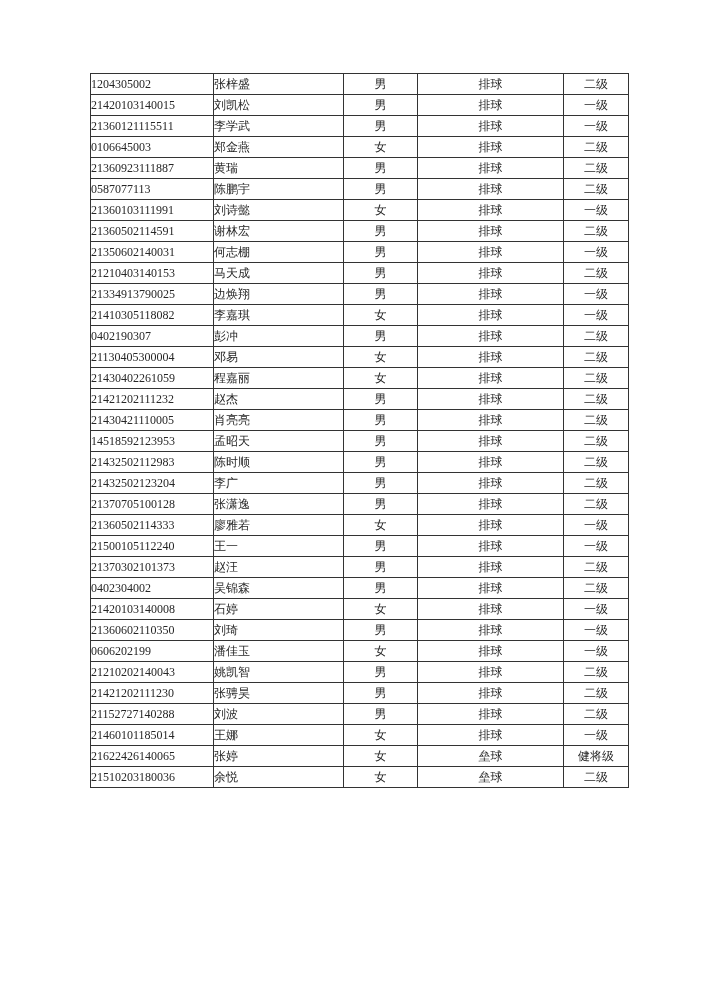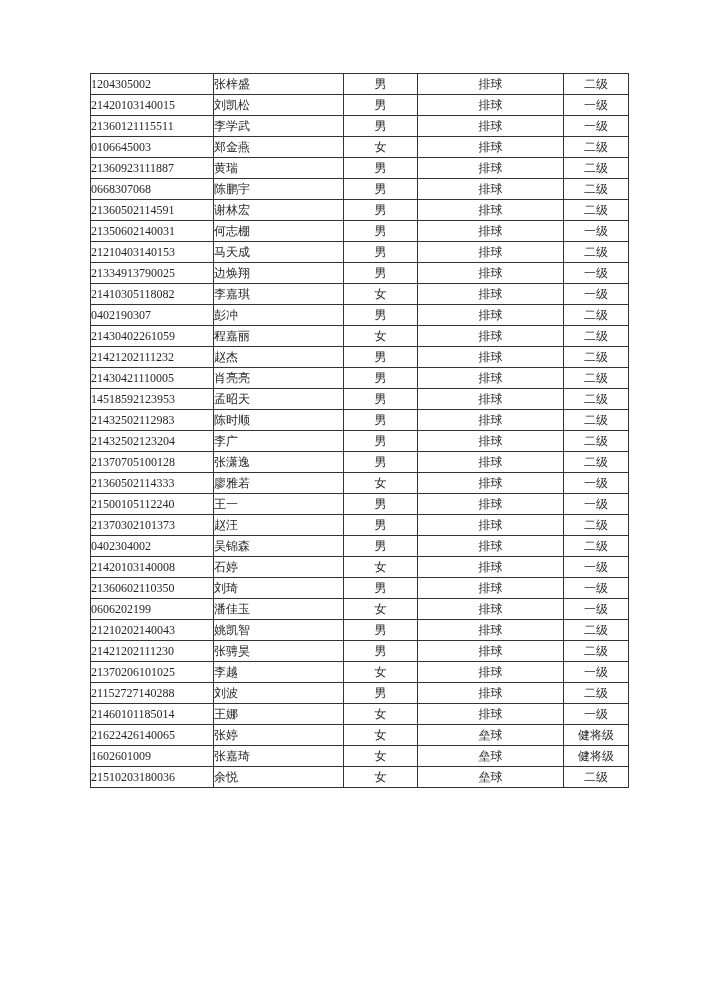--- a/index.html
+++ b/index.html
@@ -85,25 +85,32 @@
           <td class="align-center">二级</td>
         </tr>
         <tr>
           <td class="align-left">21360923111887</td>
           <td class="align-left">黄瑞</td>
           <td class="align-center">男</td>
           <td class="align-center">排球</td>
           <td class="align-center">二级</td>
         </tr>
         <tr>
-          <td class="align-left">0668307068</td>
+          <td class="align-left">0587077113</td>
           <td class="align-left">陈鹏宇</td>
           <td class="align-center">男</td>
           <td class="align-center">排球</td>
           <td class="align-center">二级</td>
+        </tr>
+        <tr>
+          <td class="align-left">21360103111991</td>
+          <td class="align-left">刘诗懿</td>
+          <td class="align-center">女</td>
+          <td class="align-center">排球</td>
+          <td class="align-center">一级</td>
         </tr>
         <tr>
           <td class="align-left">21360502114591</td>
           <td class="align-left">谢林宏</td>
           <td class="align-center">男</td>
           <td class="align-center">排球</td>
           <td class="align-center">二级</td>
         </tr>
         <tr>
           <td class="align-left">21350602140031</td>
@@ -134,20 +141,27 @@
           <td class="align-center">一级</td>
         </tr>
         <tr>
           <td class="align-left">0402190307</td>
           <td class="align-left">彭冲</td>
           <td class="align-center">男</td>
           <td class="align-center">排球</td>
           <td class="align-center">二级</td>
         </tr>
         <tr>
+          <td class="align-left">21130405300004</td>
+          <td class="align-left">邓易</td>
+          <td class="align-center">女</td>
+          <td class="align-center">排球</td>
+          <td class="align-center">二级</td>
+        </tr>
+        <tr>
           <td class="align-left">21430402261059</td>
           <td class="align-left">程嘉丽</td>
           <td class="align-center">女</td>
           <td class="align-center">排球</td>
           <td class="align-center">二级</td>
         </tr>
         <tr>
           <td class="align-left">21421202111232</td>
           <td class="align-left">赵杰</td>
           <td class="align-center">男</td>
@@ -246,50 +260,36 @@
           <td class="align-center">二级</td>
         </tr>
         <tr>
           <td class="align-left">21421202111230</td>
           <td class="align-left">张骋昊</td>
           <td class="align-center">男</td>
           <td class="align-center">排球</td>
           <td class="align-center">二级</td>
         </tr>
         <tr>
-          <td class="align-left">21370206101025</td>
-          <td class="align-left">李越</td>
-          <td class="align-center">女</td>
-          <td class="align-center">排球</td>
-          <td class="align-center">一级</td>
-        </tr>
-        <tr>
           <td class="align-left">21152727140288</td>
           <td class="align-left">刘波</td>
           <td class="align-center">男</td>
           <td class="align-center">排球</td>
           <td class="align-center">二级</td>
         </tr>
         <tr>
           <td class="align-left">21460101185014</td>
           <td class="align-left">王娜</td>
           <td class="align-center">女</td>
           <td class="align-center">排球</td>
           <td class="align-center">一级</td>
         </tr>
         <tr>
           <td class="align-left">21622426140065</td>
           <td class="align-left">张婷</td>
-          <td class="align-center">女</td>
-          <td class="align-center">垒球</td>
-          <td class="align-center">健将级</td>
-        </tr>
-        <tr>
-          <td class="align-left">1602601009</td>
-          <td class="align-left">张嘉琦</td>
           <td class="align-center">女</td>
           <td class="align-center">垒球</td>
           <td class="align-center">健将级</td>
         </tr>
         <tr>
           <td class="align-left">21510203180036</td>
           <td class="align-left">余悦</td>
           <td class="align-center">女</td>
           <td class="align-center">垒球</td>
           <td class="align-center">二级</td>

